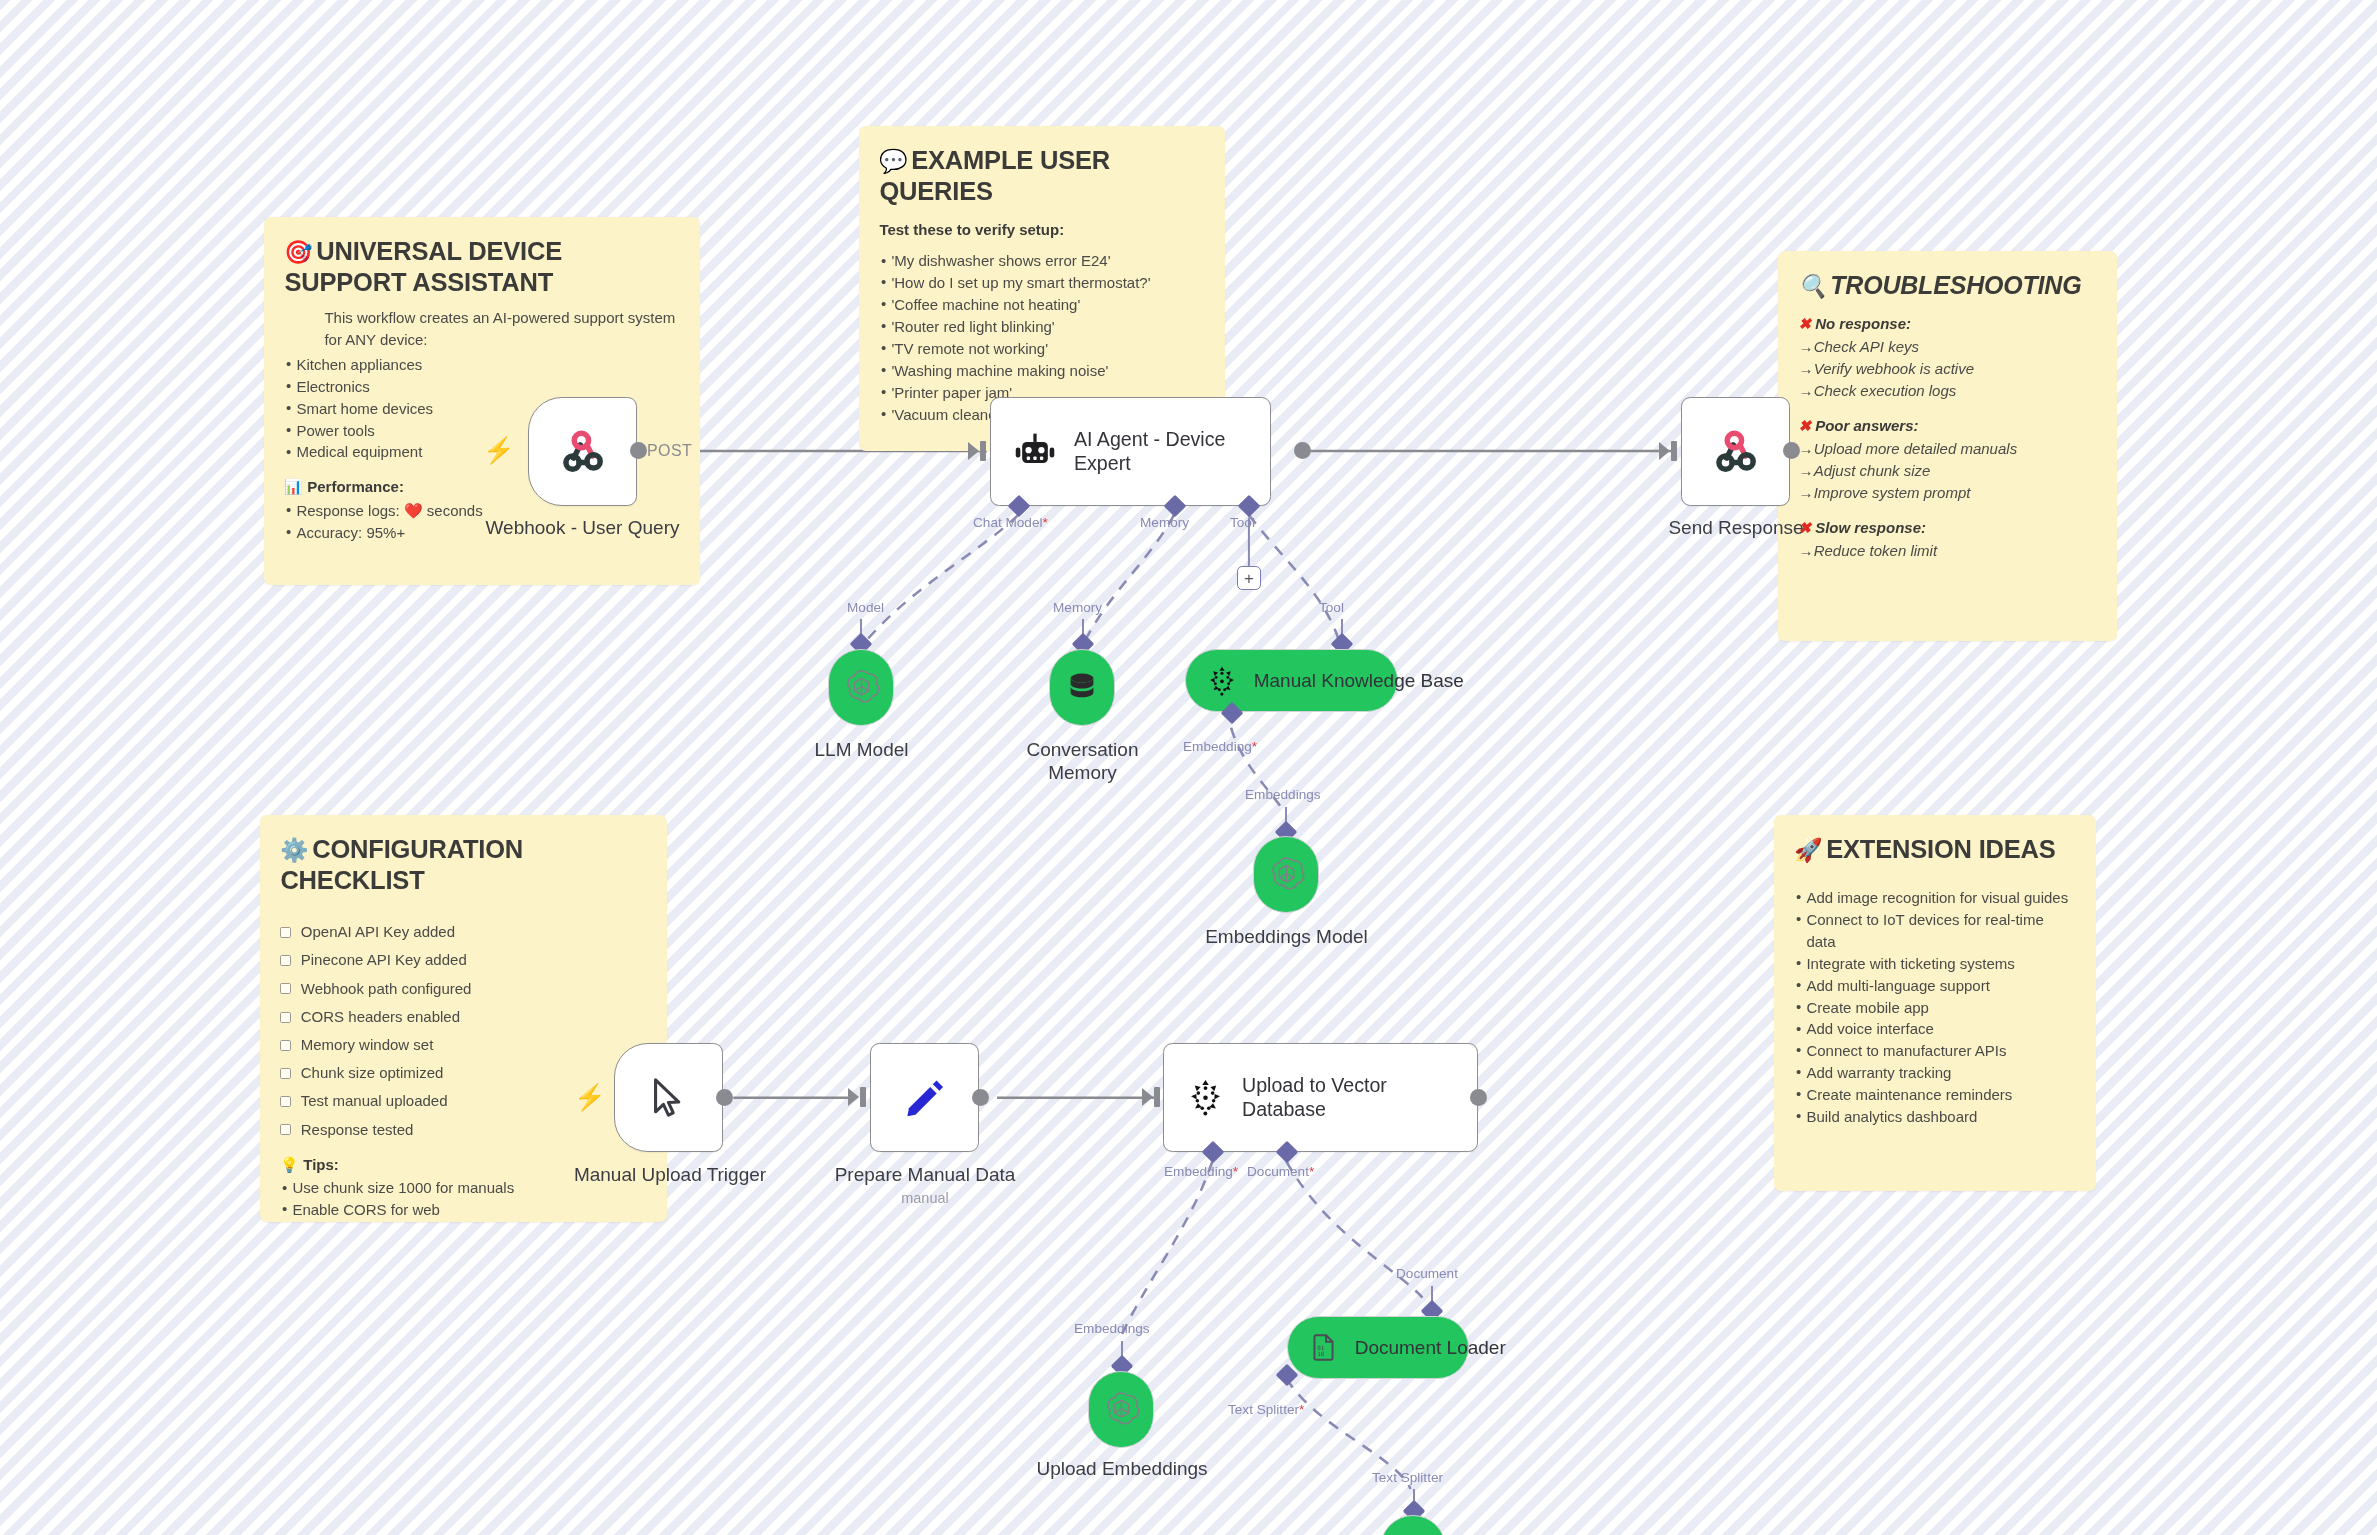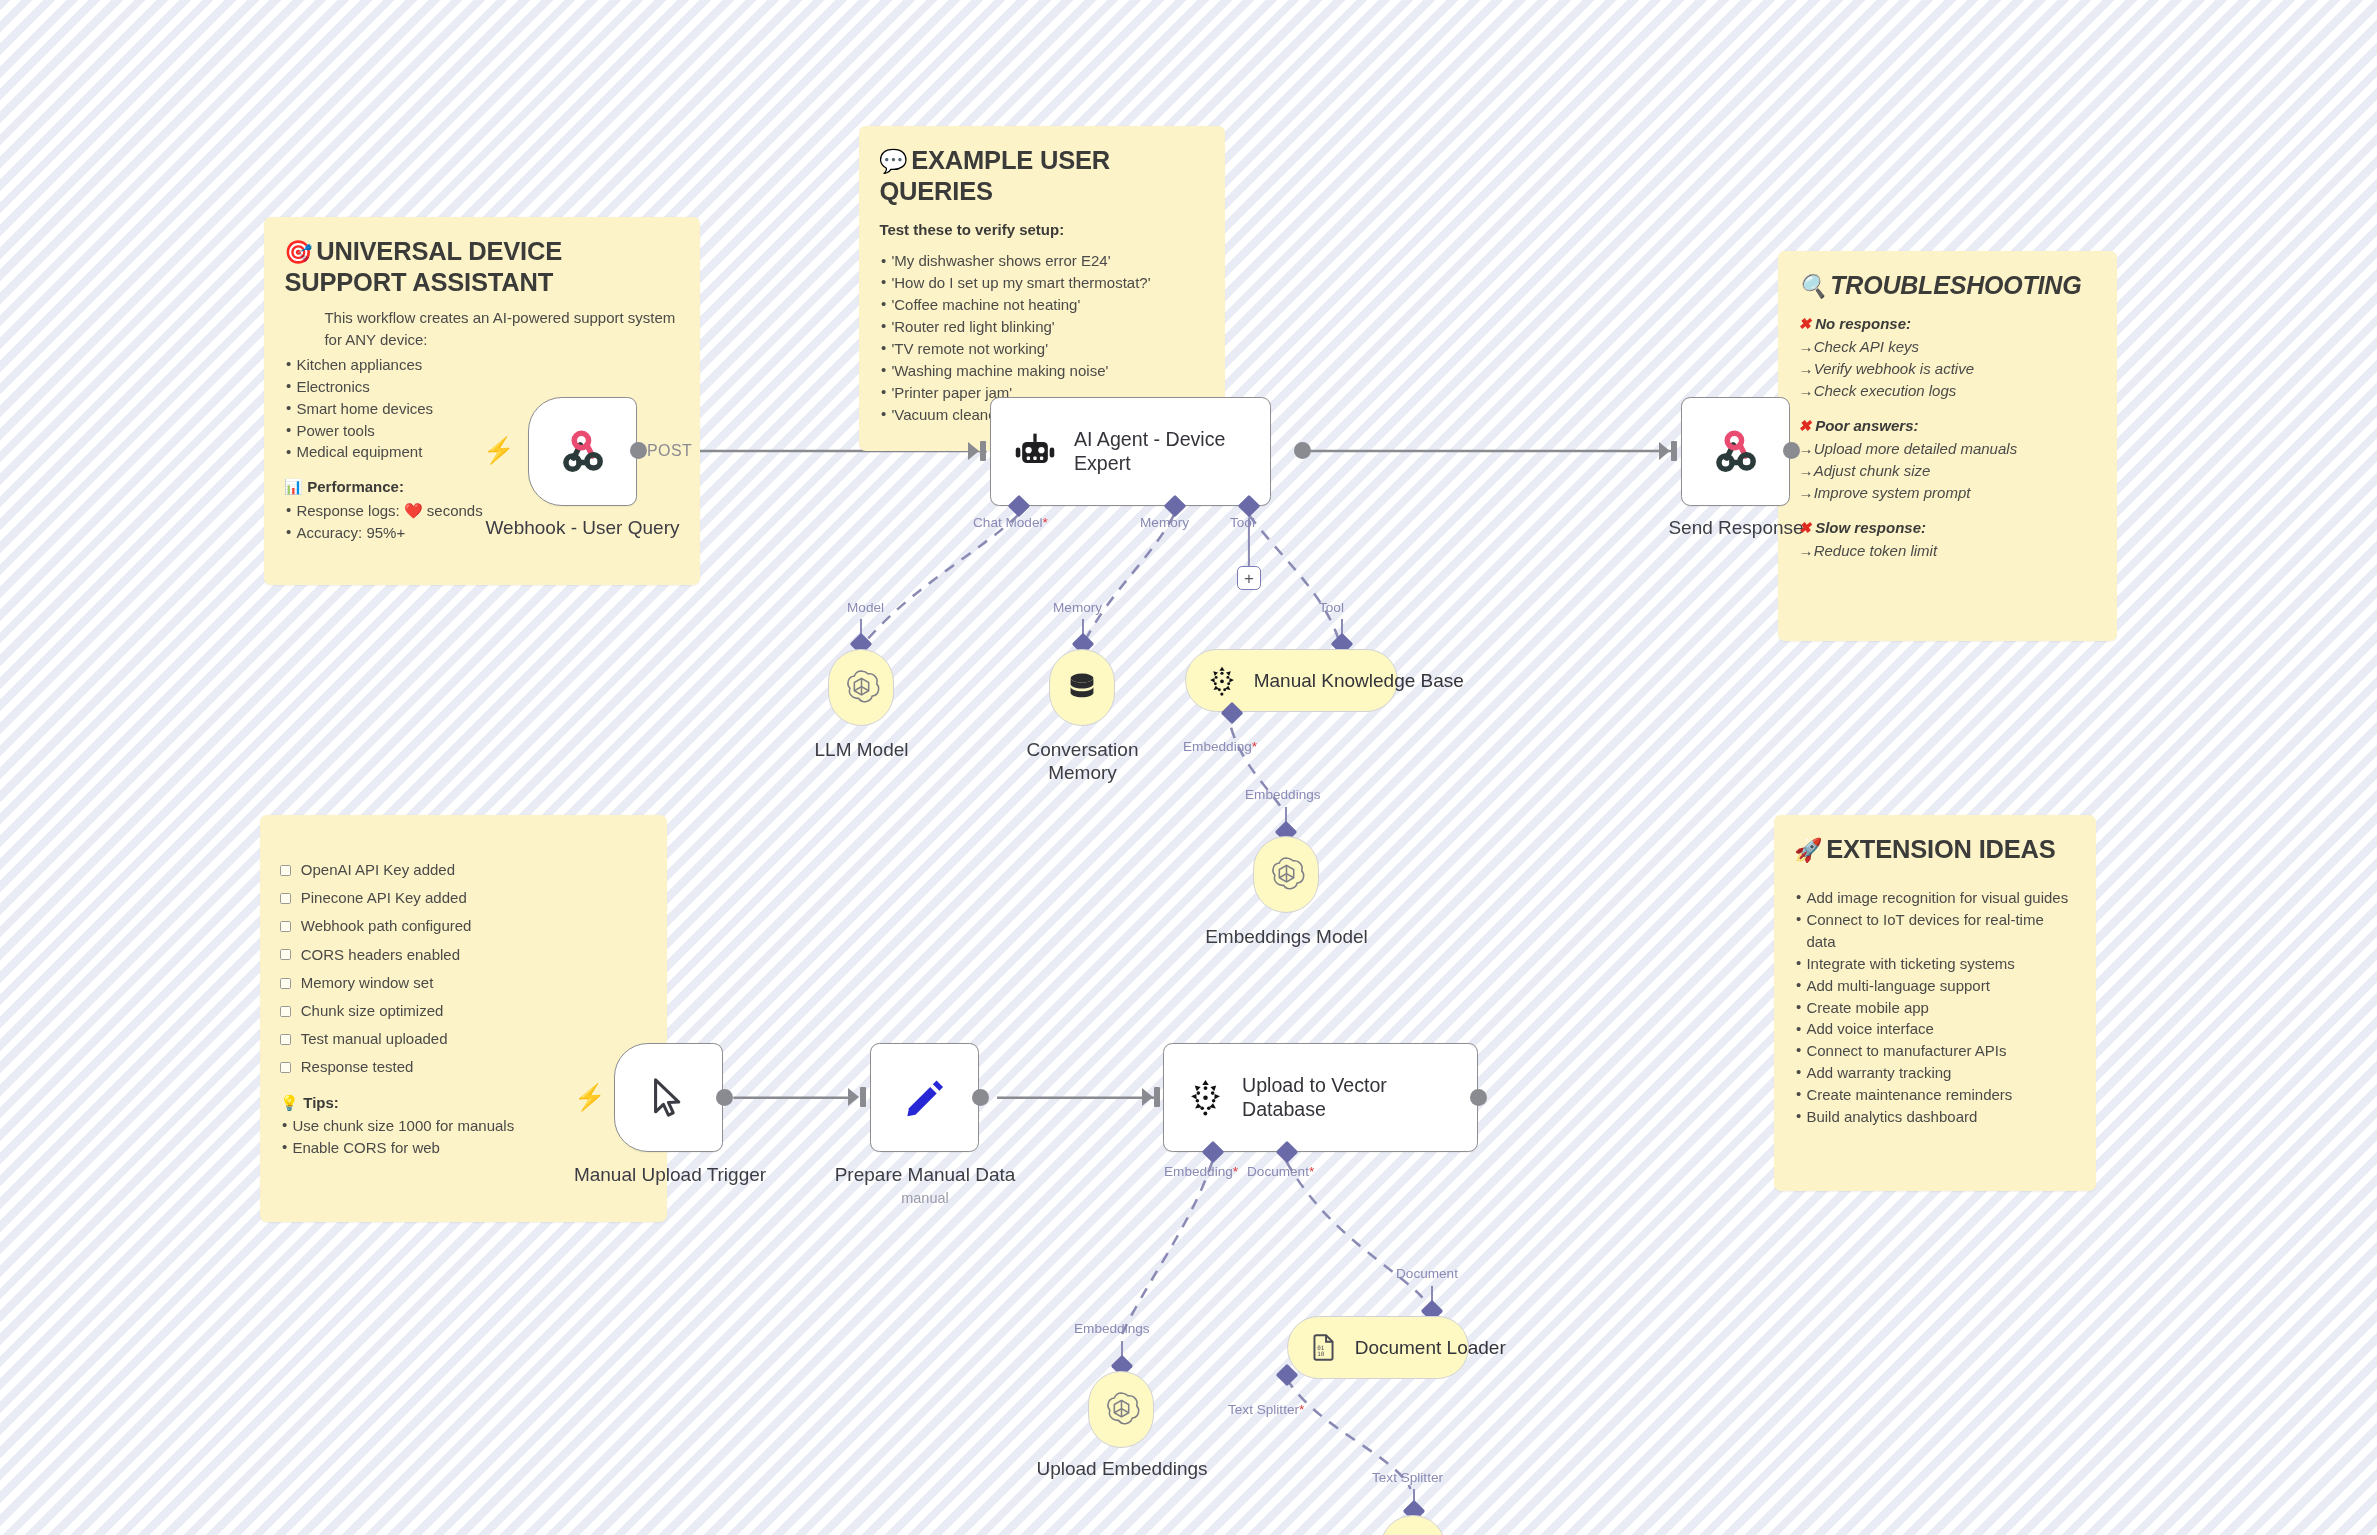--- a/index.html
+++ b/index.html
@@ -79,21 +79,21 @@
     white-space: pre-line;
   }
   .node-sublabel {
     position: absolute; text-align: center;
     font-size: 14.5px; color: #9b9baa;
   }
 
   
   .subnode {
     position: absolute;
-    background: #fef9c3;
+    background: #22c55e;
     border: 1.5px solid #d2d2d6;
     display: flex; align-items: center; justify-content: center;
   }
   .subnode.oval { width: 66px; height: 77px; border-radius: 39px; }
   .subnode.pill { width: 182px; height: 63px; border-radius: 31.5px; padding-left: 20.4px; justify-content: flex-start; gap: 15.3px; }
   .subnode.pill2 { width: 213px; height: 63px; border-radius: 31.5px; padding-left: 20.4px; justify-content: flex-start; gap: 15.3px; }
   .subnode .st { font-size: 19px; color: #33333a; white-space: nowrap; }
 
   
   .dot {
@@ -240,20 +240,23 @@
       <div class="arrow-li">Improve system prompt</div>
       <div class="gap"></div>
       <p class="sub">
         <span class="xmark">✖</span> <span>Slow response:</span>
       </p>
       <div class="arrow-li">Reduce token limit</div>
     </div>
   </div>
 
   <div class="sticky" style="left:260px; top:815px; width:407px; height:407px;">
+    <h2>
+      <span class="emo">⚙️</span><span>CONFIGURATION CHECKLIST</span>
+    </h2>
     <div class="chkrow" style="margin-top:22px;">
       <div><span class="chk"></span><span>OpenAI API Key added</span></div>
       <div><span class="chk"></span><span>Pinecone API Key added</span></div>
       <div><span class="chk"></span><span>Webhook path configured</span></div>
       <div><span class="chk"></span><span>CORS headers enabled</span></div>
       <div><span class="chk"></span><span>Memory window set</span></div>
       <div><span class="chk"></span><span>Chunk size optimized</span></div>
       <div><span class="chk"></span><span>Test manual uploaded</span></div>
       <div><span class="chk"></span><span>Response tested</span></div>
     </div>

